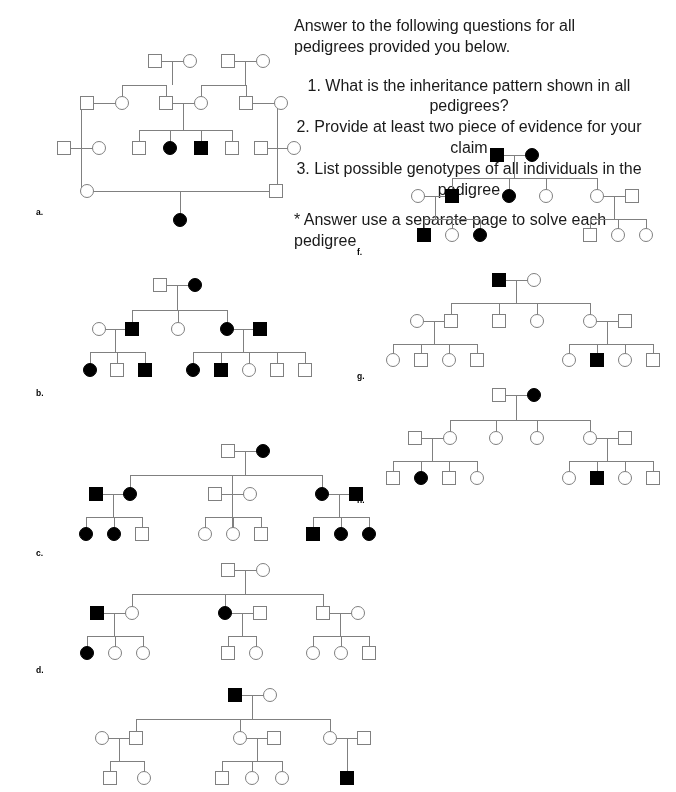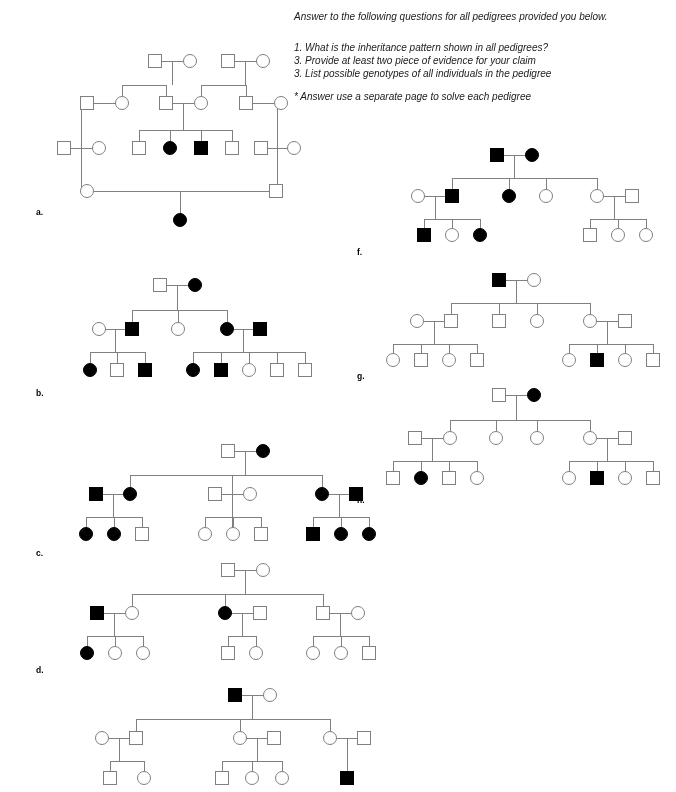--- a/index.html
+++ b/index.html
@@ -10,29 +10,28 @@
     font-family:"Liberation Sans", sans-serif;
     color:#000000;
     position:relative;
     overflow:hidden;
   }
   #page{position:relative;width:676px;height:792px;}
 
   
   #instructions{
     position:absolute;
-    left:294px;top:10px;width:350px;
-    font-size:10px;
+    left:294px;top:16px;width:350px;
+    font-size:16px;
     line-height:1.30;
     color:#1a1a1a;
-    font-style:italic;
   }
   #instructions .para{margin:0 0 10px 0;}
   #instructions .qline{margin:0;}
-  #instructions .qlist{margin:18px 0 10px 0;}
+  #instructions .qlist{margin:18px 0 10px 0;text-align:center;}
   #instructions .note{margin:0;}
 
   
   .pedigree{position:absolute;}
   .pedigree svg{display:block;overflow:visible;}
   .ped-label{
     position:absolute;
     font-size:8.5px;
     font-weight:bold;
     color:#000;
@@ -41,21 +40,21 @@
 </style>
 </head>
 <body>
 
 <div id="page">
 
   <div id="instructions">
     <p class="para">Answer to the following questions for all pedigrees provided you below.</p>
     <div class="qlist">
       <p class="qline">1. What is the inheritance pattern shown in all pedigrees?</p>
-      <p class="qline">3. Provide at least two piece of evidence for your claim</p>
+      <p class="qline">2. Provide at least two piece of evidence for your claim</p>
       <p class="qline">3. List possible genotypes of all individuals in the pedigree</p>
     </div>
     <p class="note">* Answer use a separate page to solve each pedigree</p>
   </div>
 
   <div id="pedigree-layer">
       <div class="pedigree" style="left: 30px; top: 48px;">
         <svg width="294" height="189" viewBox="-12 0 294 189">
           <g>
             <line x1="113" y1="13" x2="148" y2="13" stroke="#808080" stroke-width="1" shape-rendering="crispEdges"></line>

